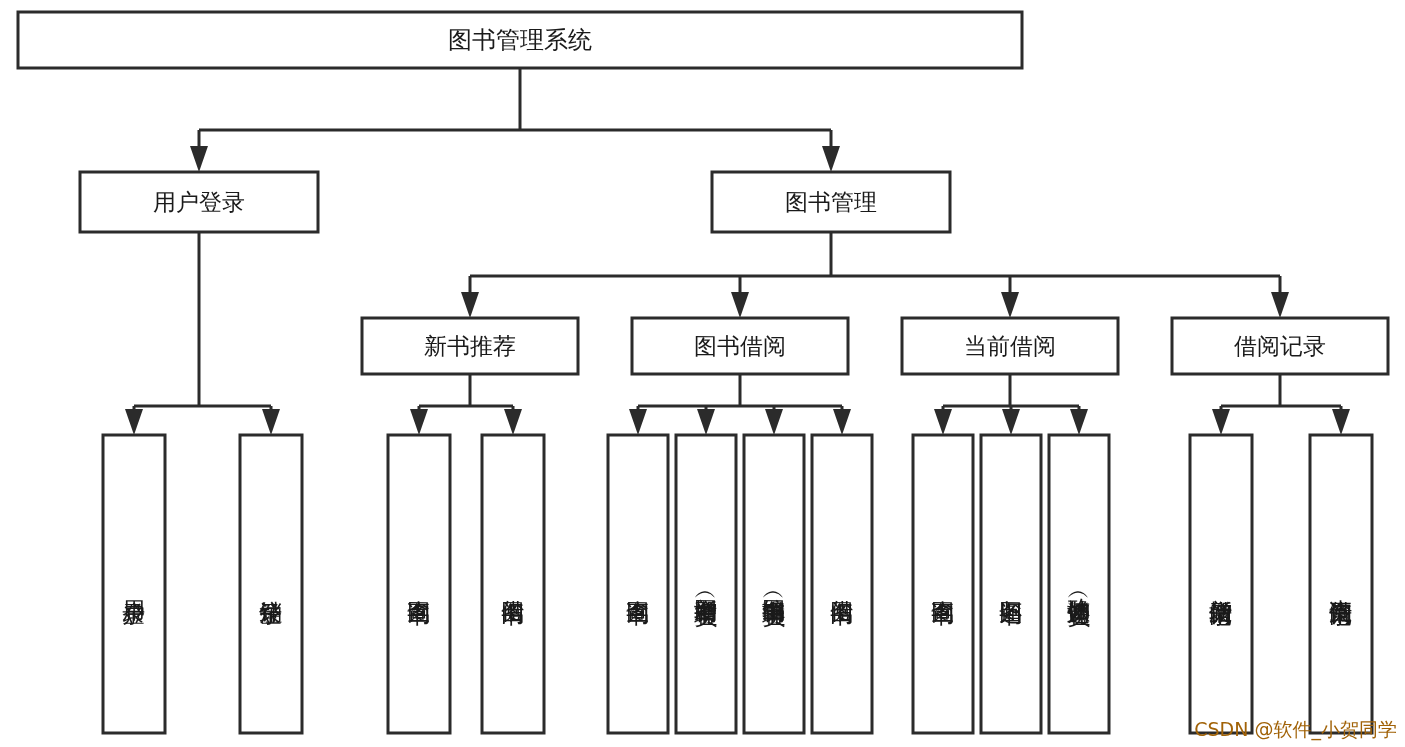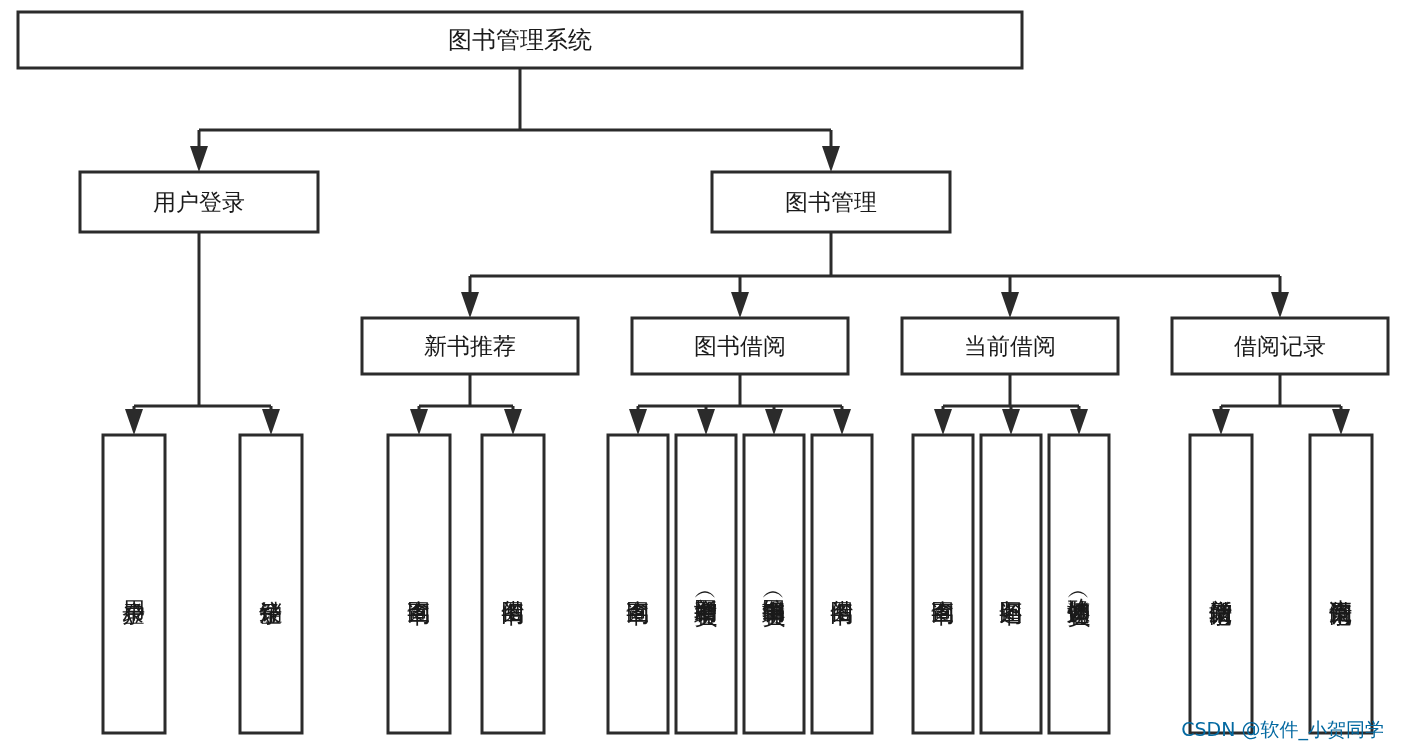--- a/index.html
+++ b/index.html
@@ -68,25 +68,25 @@
     font-size: 23px;
     line-height: 1.16;
     color: #1a1a1a;
     writing-mode: vertical-rl;
     text-orientation: upright;
     white-space: nowrap;
     letter-spacing: 1px;
   }
   #watermark {
     position: absolute;
-    right: 21px;
+    right: 8px;
     bottom: 4px;
     font-family: "DejaVu Sans", "Liberation Sans", sans-serif;
     font-size: 19px;
-    color: #0369a1;
+    color: #a16207;
     white-space: nowrap;
     user-select: none;
   }
 </style>
 </head>
 <body>
 
 <div id="diagram-root">
 
   <svg id="tree-canvas" viewBox="0 0 1405 747">

